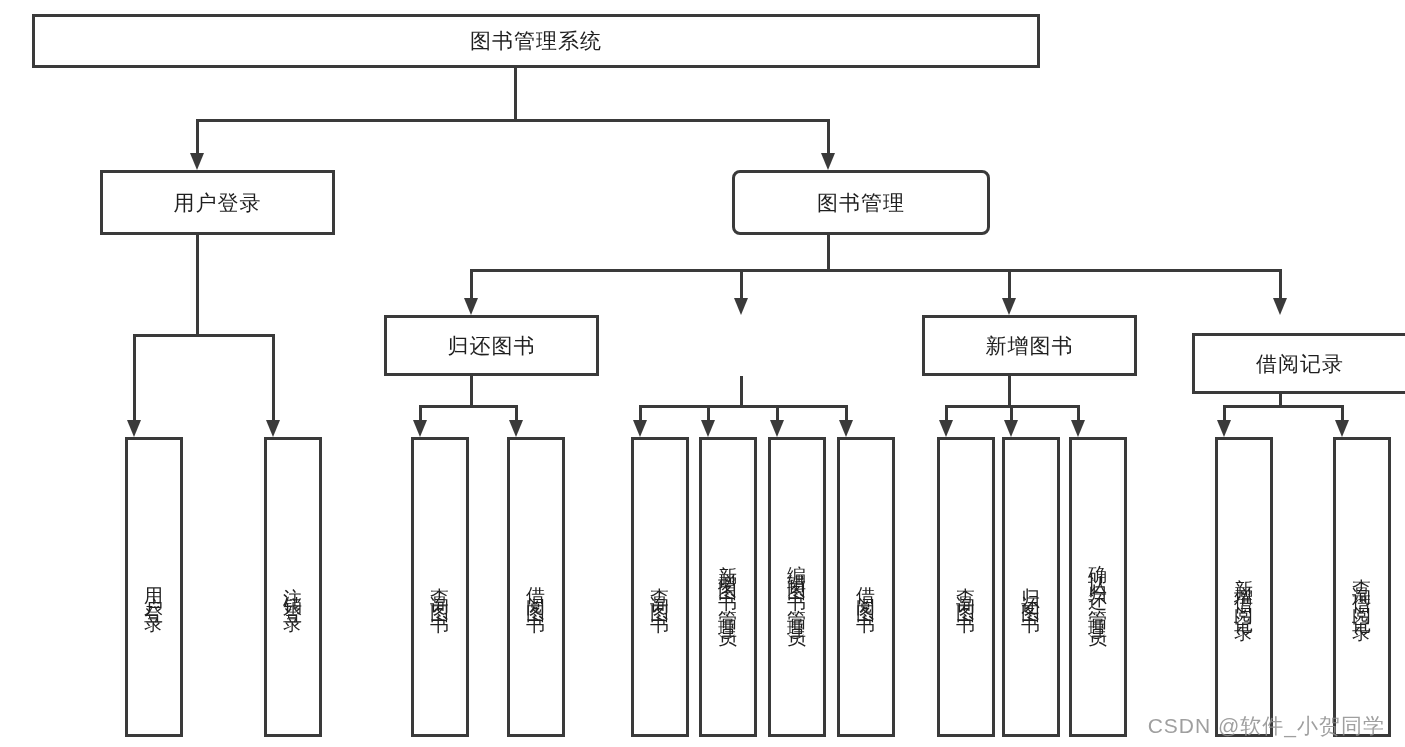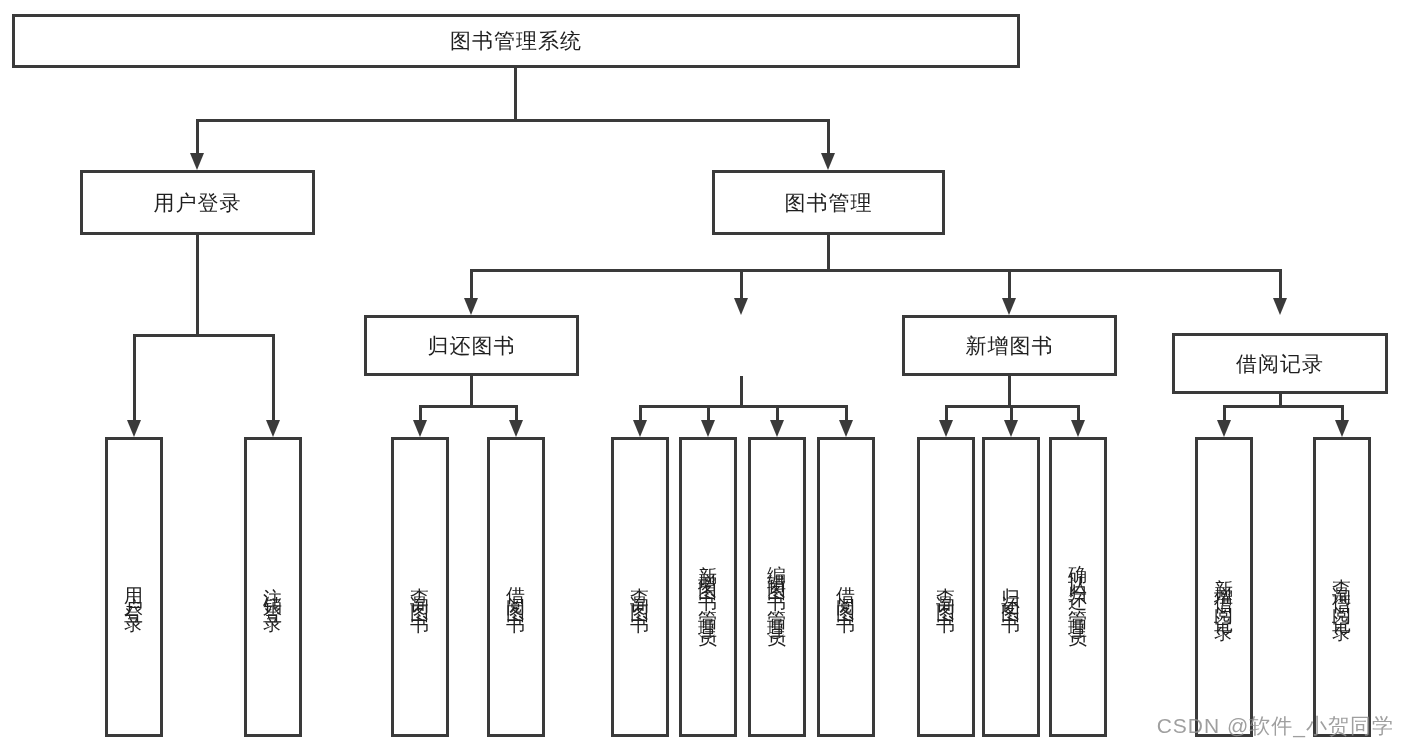--- a/index.html
+++ b/index.html
@@ -22,20 +22,21 @@
     position: absolute;
     border: 3px solid var(--line);
     background: #fff;
     display: flex;
     align-items: center;
     justify-content: center;
     color: var(--text);
     font-size: 21px;
     letter-spacing: 1px;
     z-index: 2;
+    margin-left: 20px;
   }
   .vbox {
     writing-mode: vertical-rl;
     text-orientation: mixed;
     font-size: 19px;
     letter-spacing: 9px;
     line-height: 1;
     padding-top: 6px;
   }
   .hline, .vline {
@@ -49,21 +50,21 @@
     position: absolute;
     width: 0; height: 0;
     border-left: 7px solid transparent;
     border-right: 7px solid transparent;
     border-top: 17px solid var(--line);
     z-index: 1;
   }
   .watermark {
     position: absolute;
     top: 712px;
-    right: 11px;
+    right: 20px;
     font-size: 21px;
     color: var(--wm);
     opacity: 0.85;
     z-index: 5;
     letter-spacing: 1px;
     white-space: nowrap;
   }
 </style>
 </head>
 <body>
@@ -73,21 +74,21 @@
   <div class="box" style="left:12px; top:14px; width:1008px; height:54px;">图书管理系统</div>
 
   <div class="vline" style="left:514px; top:68px; height:54px;"></div>
   <div class="hline" style="left:196px; top:119px; width:634px;"></div>
   <div class="vline" style="left:196px; top:119px; height:36px;"></div>
   <div class="arrow" style="left:190px; top:153px;"></div>
   <div class="vline" style="left:827px; top:119px; height:36px;"></div>
   <div class="arrow" style="left:821px; top:153px;"></div>
 
   <div class="box" style="left:80px; top:170px; width:235px; height:65px;">用户登录</div>
-  <div class="box" style="left:712px; top:170px; width:233px; height:65px;">图书管理</div>
+  <div class="box" style="left:712px; top:170px; width:258px; height:65px;border-radius:8px;">图书管理</div>
 
   <div class="vline" style="left:196px; top:235px; height:102px;"></div>
   <div class="hline" style="left:133px; top:334px; width:142px;"></div>
   <div class="vline" style="left:133px; top:334px; height:87px;"></div>
   <div class="arrow" style="left:127px; top:420px;"></div>
   <div class="vline" style="left:272px; top:334px; height:87px;"></div>
   <div class="arrow" style="left:266px; top:420px;"></div>
 
   <div class="vline" style="left:827px; top:235px; height:37px;"></div>
   <div class="hline" style="left:470px; top:269px; width:812px;"></div>

